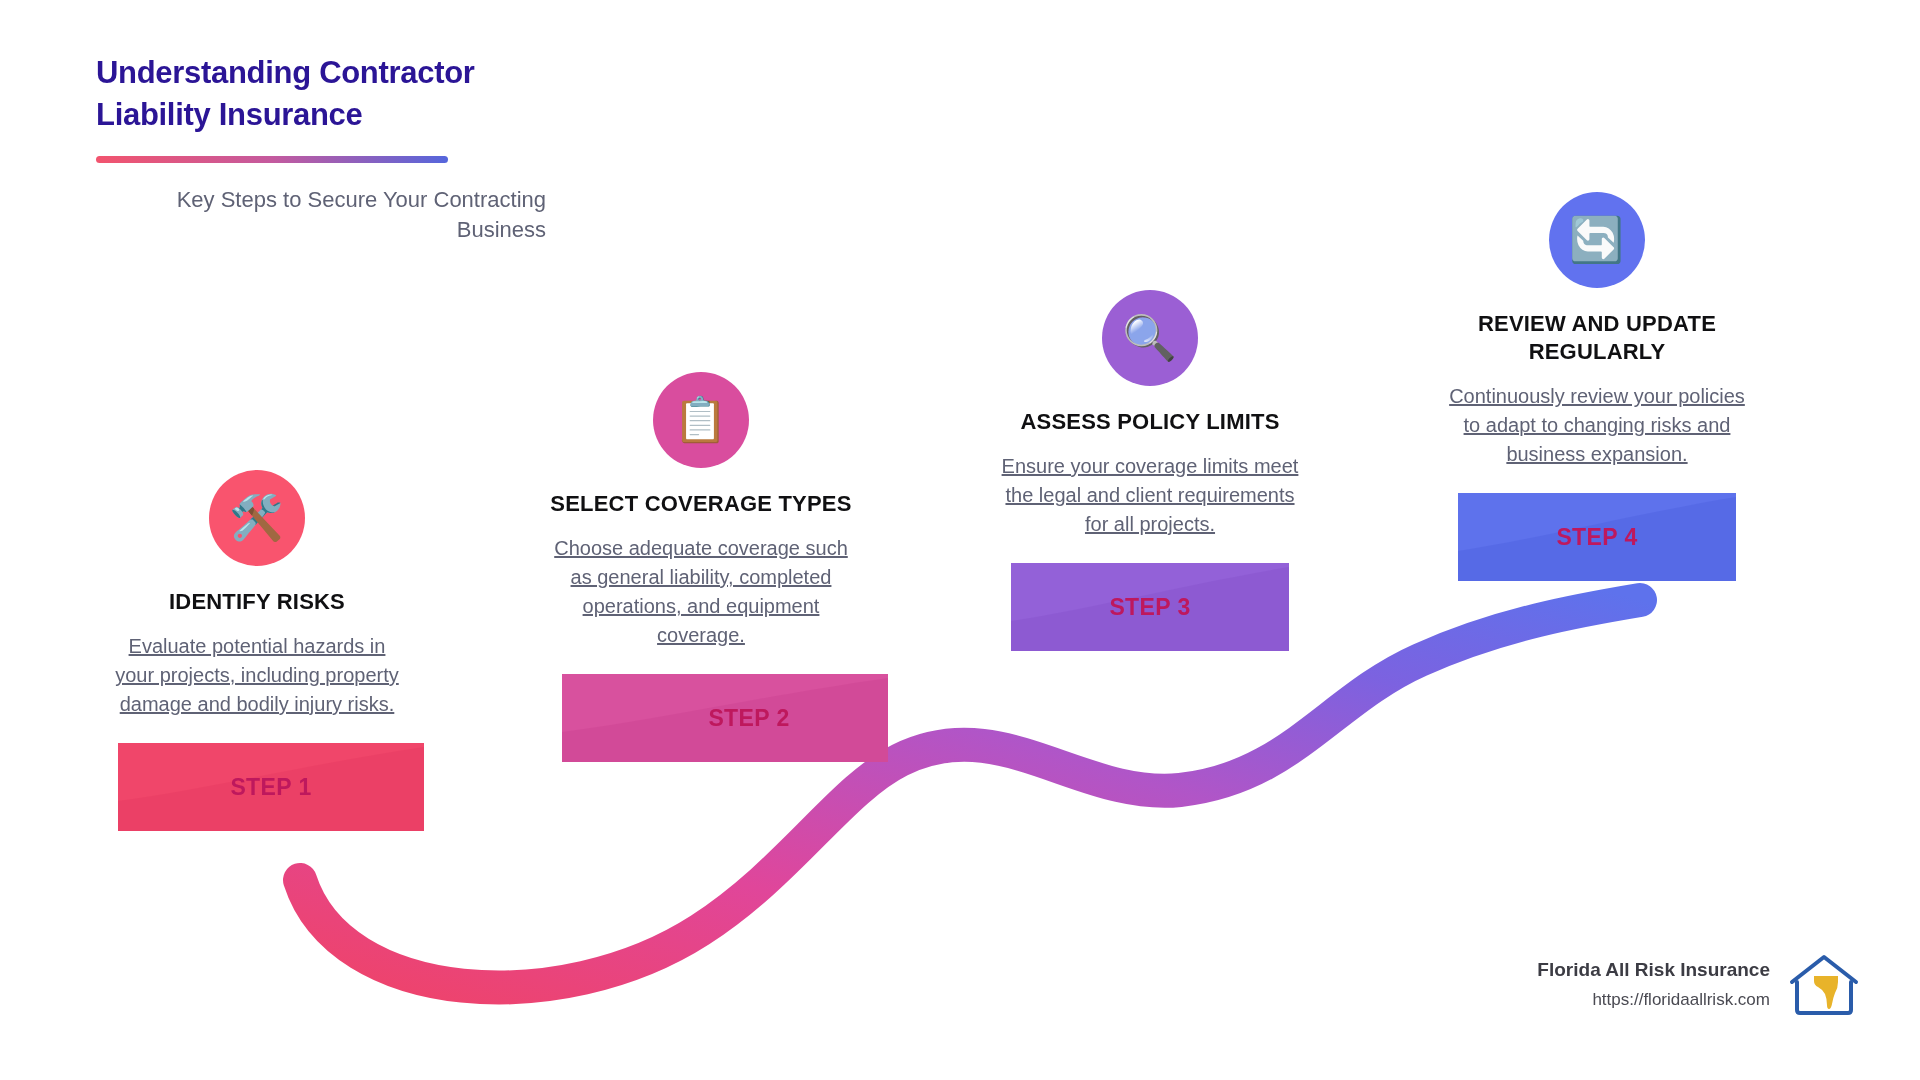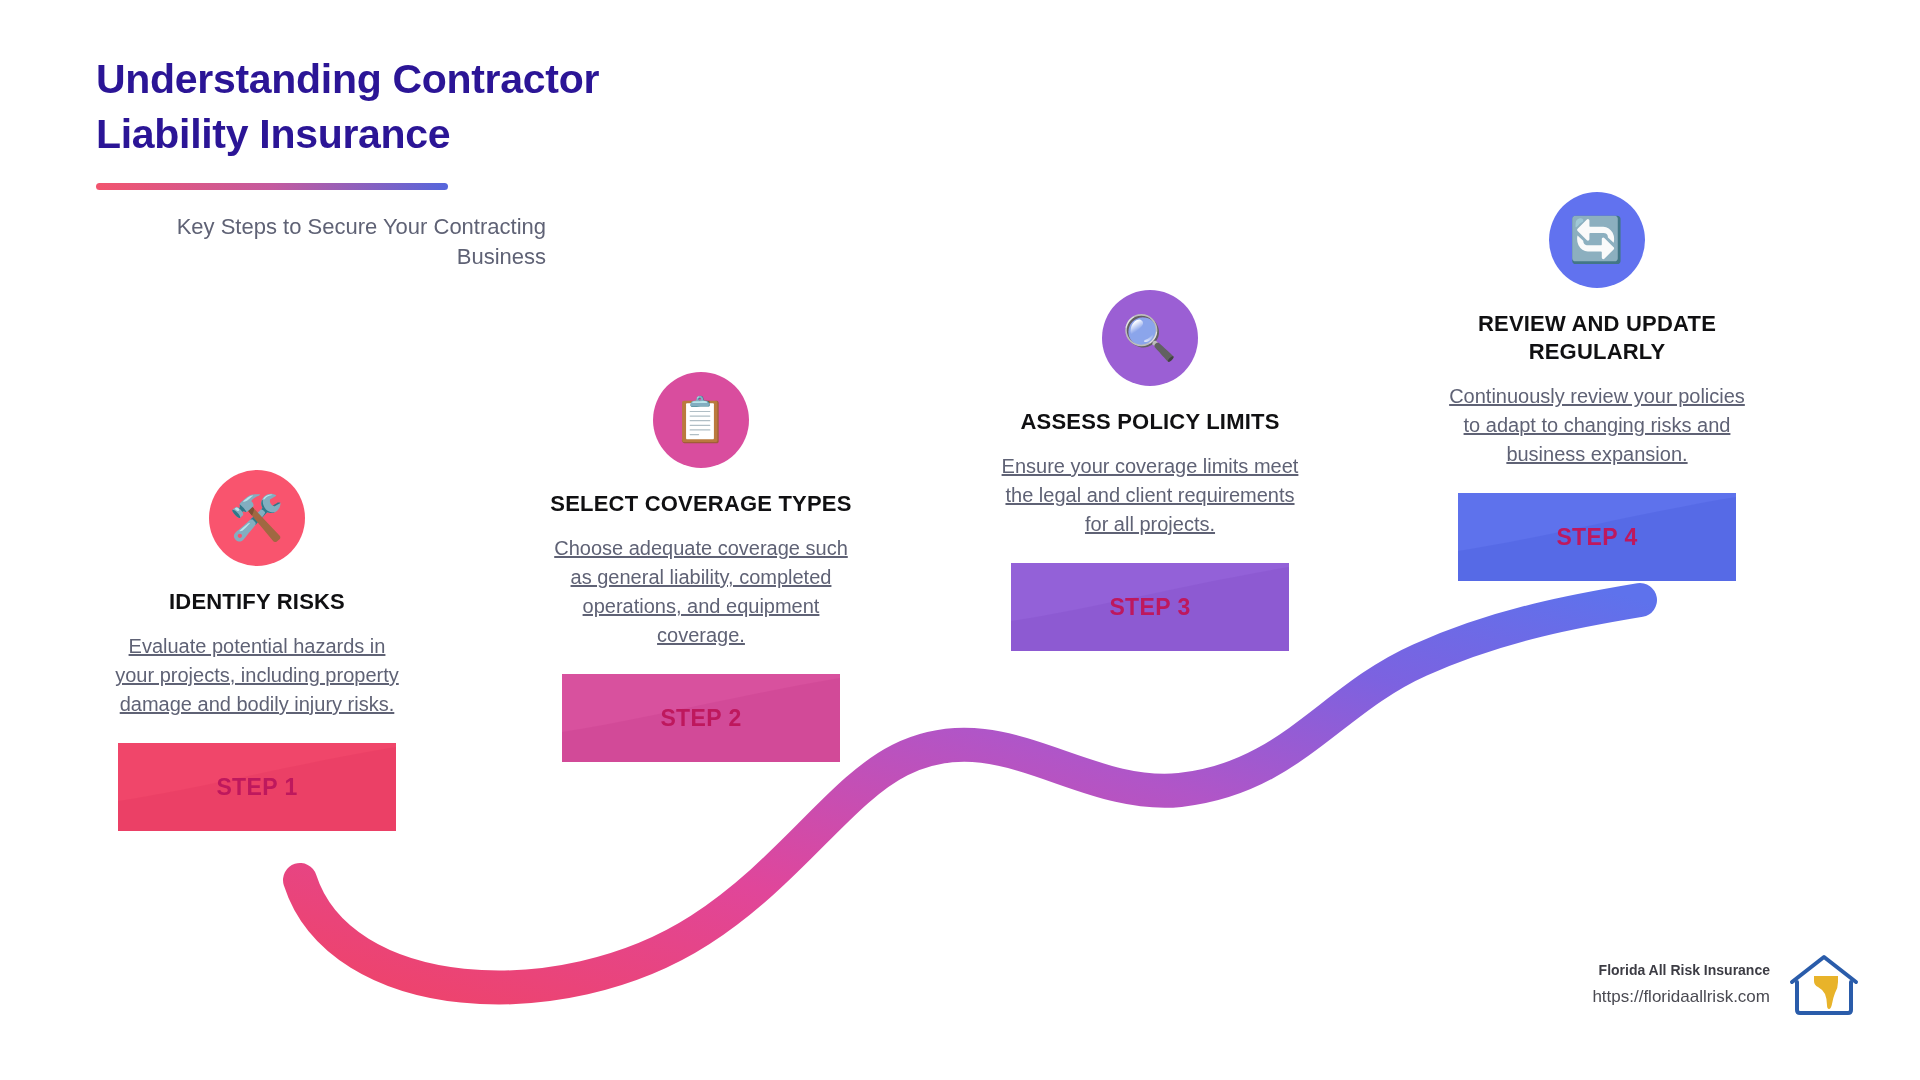--- a/index.html
+++ b/index.html
@@ -17,21 +17,21 @@
   }
 
   
   #header {
     position: absolute;
     left: 96px;
     top: 52px;
     width: 620px;
   }
   #title {
-    font-size: 41px;
+    font-size: 31px;
     font-weight: bold;
     color: #2B1596;
     line-height: 1.35;
     letter-spacing: -0.3px;
     margin: 0;
     white-space: pre-line;
   }
   #title-rule {
     width: 352px;
     height: 7px;
@@ -125,21 +125,21 @@
     right: 60px;
     bottom: 62px;
     display: flex;
     align-items: center;
     gap: 18px;
   }
   #brand-text {
     text-align: right;
   }
   #brand-name {
-    font-size: 14px;
+    font-size: 19px;
     font-weight: bold;
     color: #3C3C44;
     line-height: 1.4;
   }
   #brand-url {
     font-size: 17px;
     color: #4A4A52;
     line-height: 1.5;
     margin-top: 3px;
   }
@@ -172,36 +172,36 @@
   <div id="subtitle">Key Steps to Secure Your Contracting
 Business</div>
 </div>
 
 <div class="step" id="step-1" style="left:92px; top:470px;">
   <div class="step-icon-wrap">
     <div class="step-icon" id="icon-1" style="background: rgb(249, 84, 110);">🛠️</div>
   </div>
   <div class="step-heading">IDENTIFY RISKS</div>
   <div class="step-desc">Evaluate potential hazards in your projects, including property damage and bodily injury risks.</div>
-  <div class="step-banner" id="banner-1" style="width:278px; margin-left:26px;">
+  <div class="step-banner" id="banner-1" style="width:306px; margin-left:26px;">
     <svg class="wave" viewBox="0 0 278 88" preserveAspectRatio="none">
       <rect x="0" y="0" width="278" height="88" fill="#F0466A"></rect>
       <path d="M0 58 C 80 46, 170 22, 278 4 L278 88 L0 88 Z" fill="#E83D62" opacity="0.55"></path>
     </svg>
     <span class="banner-label">STEP 1</span>
   </div>
 </div>
 
 <div class="step" id="step-2" style="left:536px; top:372px;">
   <div class="step-icon-wrap">
     <div class="step-icon" id="icon-2" style="background: rgb(217, 77, 158);">📋</div>
   </div>
   <div class="step-heading">SELECT COVERAGE TYPES</div>
   <div class="step-desc">Choose adequate coverage such as general liability, completed operations, and equipment coverage.</div>
-  <div class="step-banner" id="banner-2" style="width:278px; margin-left:26px;">
+  <div class="step-banner" id="banner-2" style="width:278px; margin-left:26px;padding-left:48px;">
     <svg class="wave" viewBox="0 0 278 88" preserveAspectRatio="none">
       <rect x="0" y="0" width="278" height="88" fill="#D8519E"></rect>
       <path d="M0 58 C 80 46, 170 22, 278 4 L278 88 L0 88 Z" fill="#CE4694" opacity="0.55"></path>
     </svg>
     <span class="banner-label">STEP 2</span>
   </div>
 </div>
 
 <div class="step" id="step-3" style="left:985px; top:290px;">
   <div class="step-icon-wrap">

